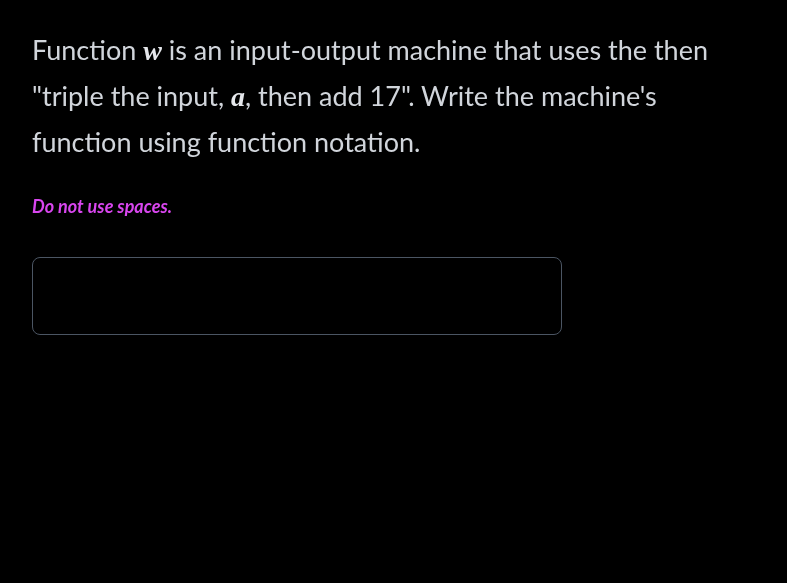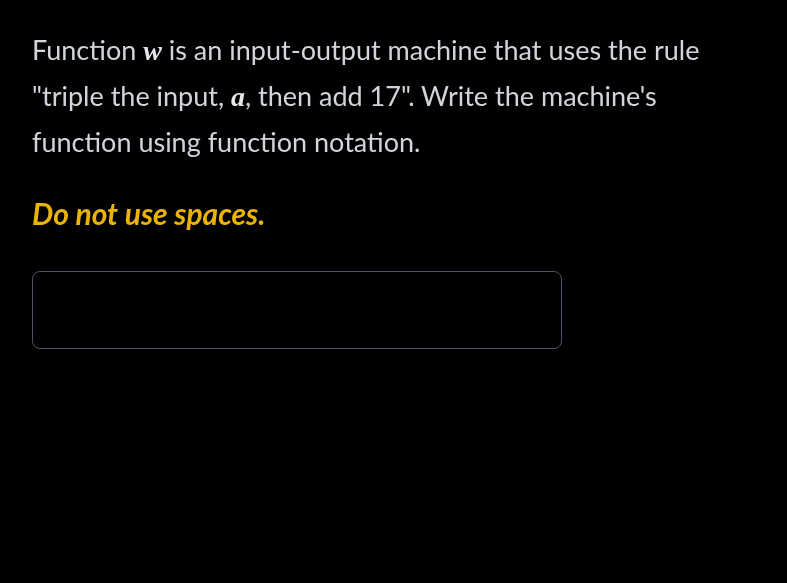--- a/index.html
+++ b/index.html
@@ -23,45 +23,45 @@
       margin-bottom: 30px;
     }
     .math-var {
       font-family: 'Times New Roman', Georgia, serif;
       font-style: italic;
       font-weight: bold;
       color: #e5e7eb;
       font-size: 28px;
     }
     .instruction {
-      font-size: 30px;
+      font-size: 18px;
       font-weight: 700;
       font-style: italic;
-      color: #eab308;
+      color: #d946ef;
       margin-bottom: 40px;
     }
     .answer-input {
       width: 530px;
       height: 78px;
       background: #000000;
       border: 1px solid #4b5563;
       border-radius: 8px;
       color: #d1d5db;
       font-size: 24px;
       padding: 0 16px;
       outline: none;
     }
   </style>
 </head>
 <body>
 
 
 
 <div class="question-text">
-  <span>Function </span><span class="math-var">w</span><span> is an input-output machine that uses the rule "triple the input, </span><span class="math-var">a</span><span>, then add 17". Write the machine's function using function notation.</span>
+  <span>Function </span><span class="math-var">w</span><span> is an input-output machine that uses the then "triple the input, </span><span class="math-var">a</span><span>, then add 17". Write the machine's function using function notation.</span>
 </div>
 
 <div class="instruction">Do not use spaces.</div>
 
 <input type="text" class="answer-input" placeholder="" style="">
 
 
 
 
 </body></html>

